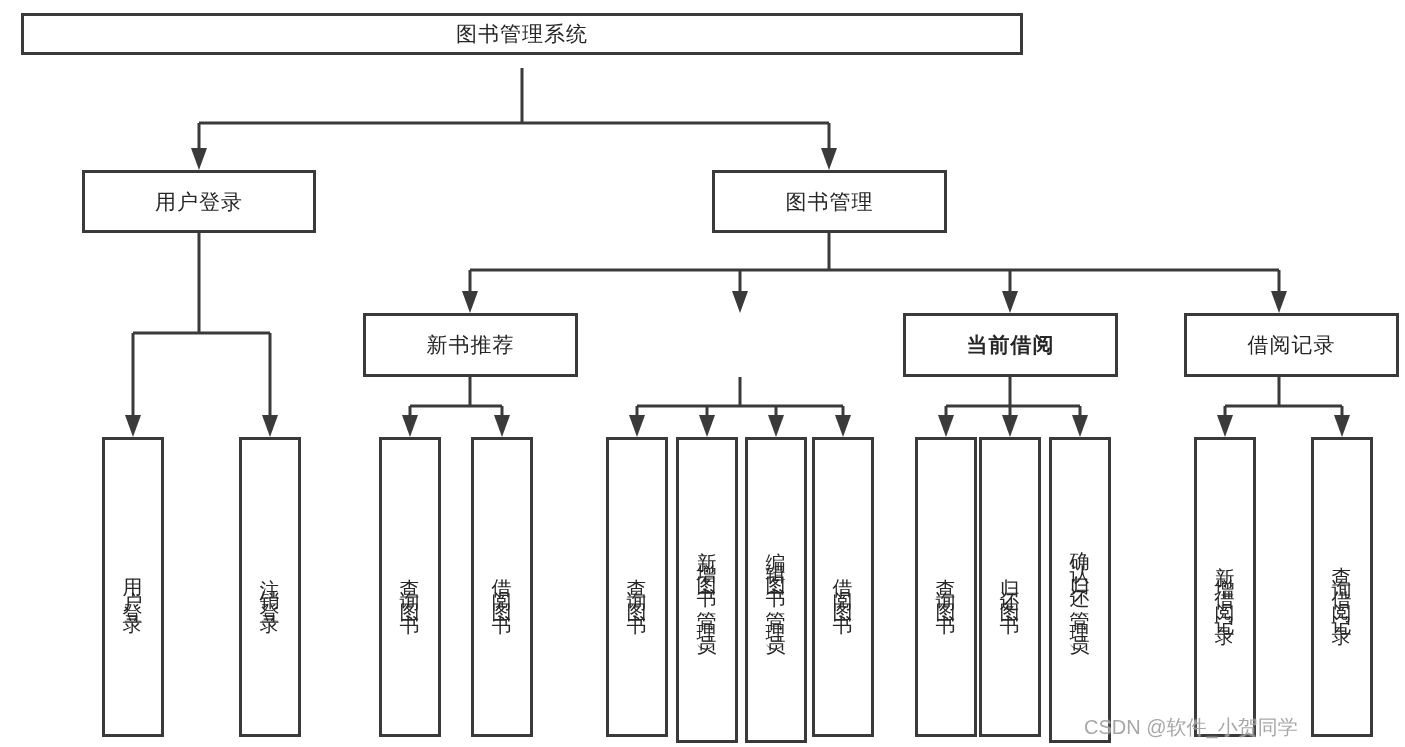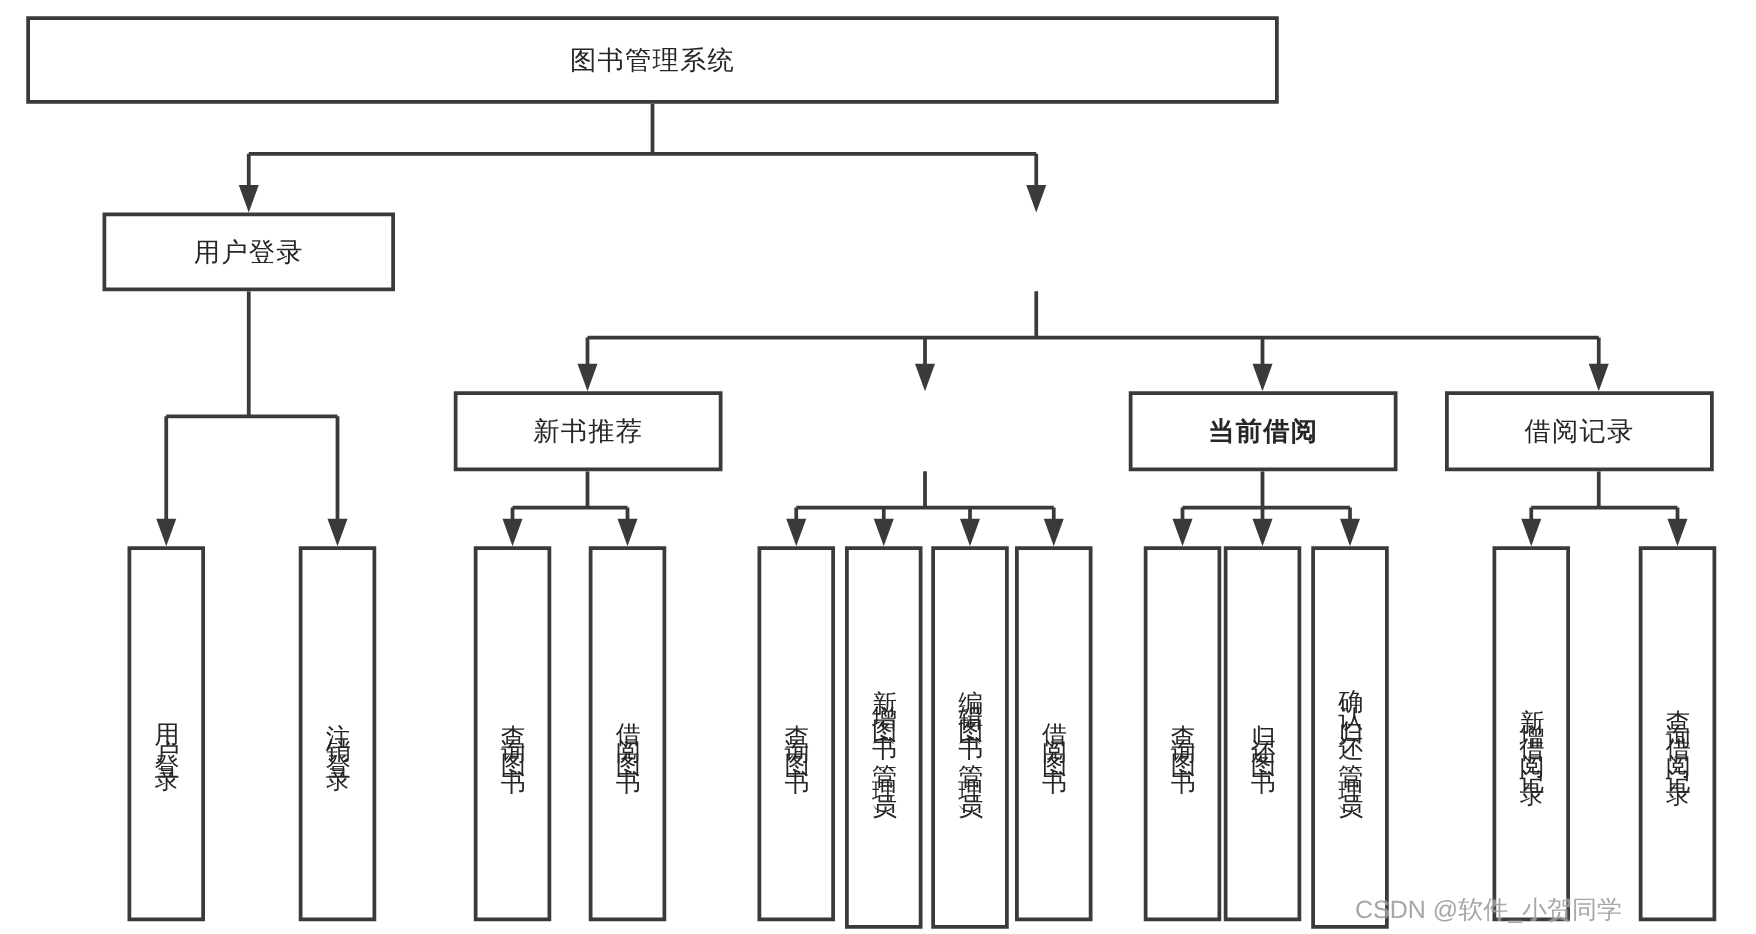--- a/index.html
+++ b/index.html
@@ -31,28 +31,28 @@
     align-items: center;
     justify-content: center;
     color: #262626;
     z-index: 2;
   }
   .hbox {
     font-size: 21px;
     letter-spacing: 1px;
     white-space: nowrap;
   }
-  .root  { left: 21px;  top: 13px;  width: 1002px; height: 70px; }
+  .root  { left: 21px;  top: 13px;  width: 1002px; height: 42px; }
   .l2a   { left: 82px;  top: 170px; width: 234px;  height: 63px; }
   .l2b   { left: 712px; top: 170px; width: 235px;  height: 63px; }
   .l3    { top: 313px;  width: 215px; height: 64px; }
   .l3a   { left: 363px; }
   .l3b   { left: 633px; }
   .l3c   { left: 903px; font-weight: bold; }
-  .l3d   { left: 1156px; }
+  .l3d   { left: 1184px; }
   .vbox {
     top: 437px;
     width: 62px;
     height: 300px;
     writing-mode: vertical-rl;
     text-orientation: mixed;
     font-size: 20px;
     letter-spacing: 12px;
     line-height: 1;
   }
@@ -136,20 +136,21 @@
     <g>
       <path d="M1279 377 V406 M1225 406 H1342 M1225 406 V419 M1342 406 V419"></path>
       <polygon points="1217,415 1233,415 1225,437"></polygon>
       <polygon points="1334,415 1350,415 1342,437"></polygon>
     </g>
   </svg>
 
   <div class="node hbox root">图书管理系统</div>
 
   <div class="node hbox l2a">用户登录</div>
+  <div class="node hbox l2b">图书管理</div>
 
   <div class="node hbox l3 l3a">新书推荐</div>
   <div class="node hbox l3 l3c">当前借阅</div>
   <div class="node hbox l3 l3d">借阅记录</div>
 
   <div class="node vbox lfA1">用户登录</div>
   <div class="node vbox lfA2">注销登录</div>
 
   <div class="node vbox lfB1">查询图书</div>
   <div class="node vbox lfB2">借阅图书</div>

